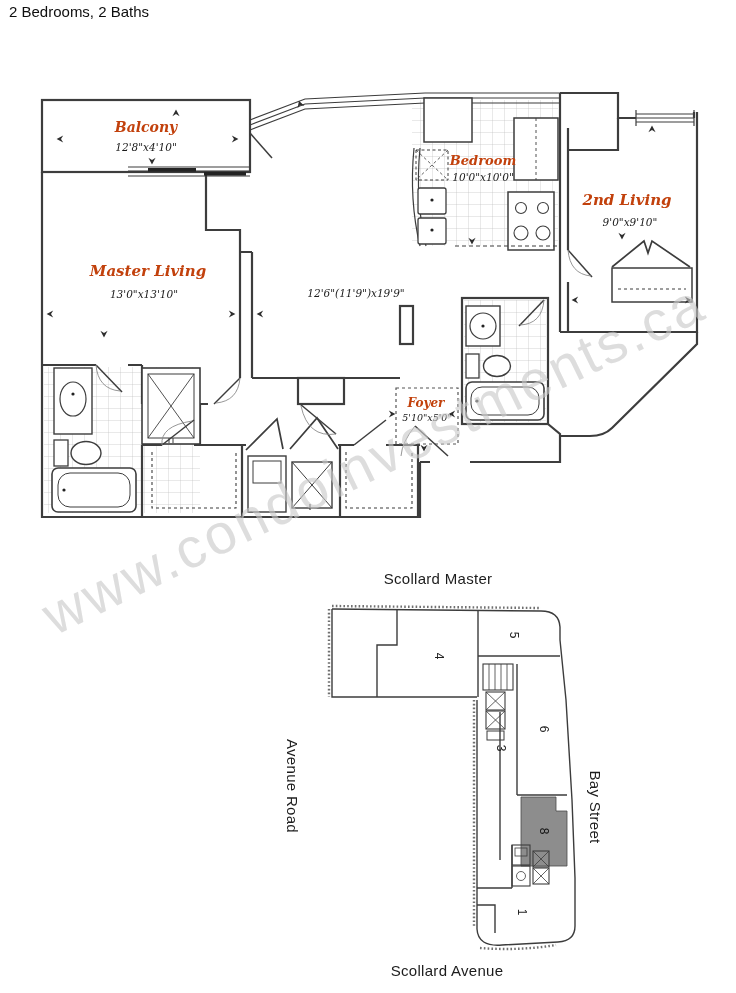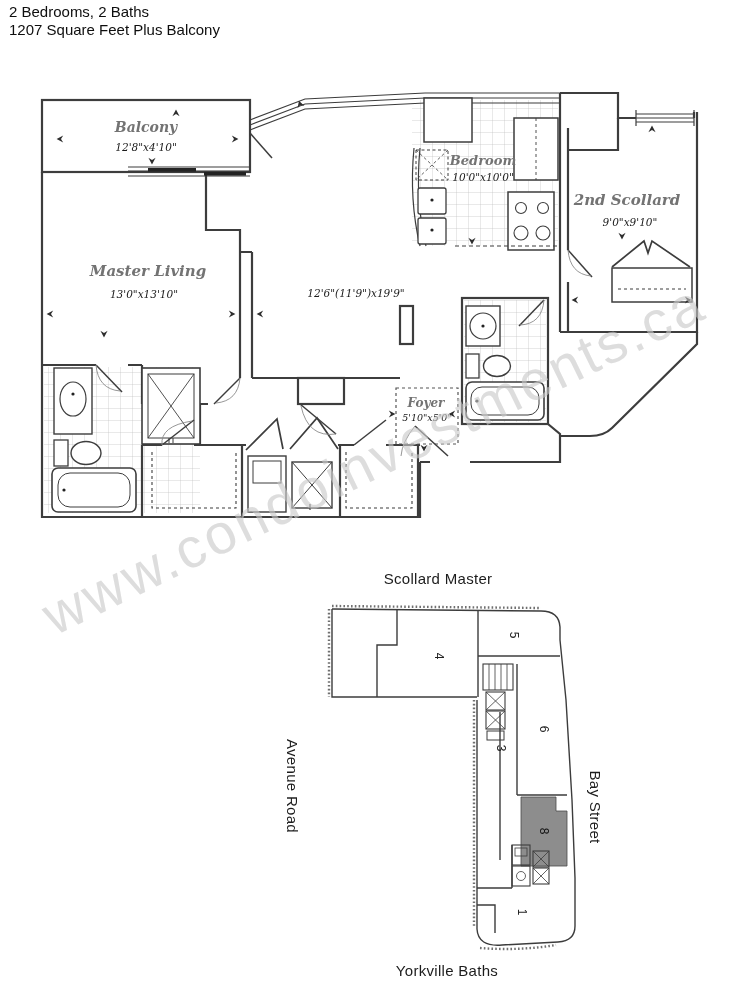--- a/index.html
+++ b/index.html
@@ -2,21 +2,21 @@
 <html><head>
 <meta charset="utf-8">
 <style>
   html,body{margin:0;padding:0;}
   body{width:736px;height:993px;position:relative;background:#ffffff;overflow:hidden;
        font-family:"Liberation Sans",sans-serif;}
   .stage{position:absolute;inset:0;width:680px;height:993px;}
   svg{position:absolute;left:0;top:0;}
   .hdr{position:absolute;left:9px;top:3px;font-size:15px;line-height:17.5px;color:#0e0e0e;}
   .lbl{position:absolute;transform:translate(-50%,-50%);white-space:nowrap;}
-  .room{font-family:"DejaVu Serif",serif;font-style:italic;font-weight:bold;color:#737373;}
+  .room{font-family:"DejaVu Serif",serif;font-style:italic;font-weight:bold;color:#c2410c;}
   .dims{font-family:"DejaVu Serif",serif;font-style:italic;font-weight:normal;color:#1b1b1b;font-size:10.5px;}
   .street{font-family:"Liberation Sans",sans-serif;font-size:15px;color:#1c1c1c;letter-spacing:.3px;}
   .vert{transform:translate(-50%,-50%) rotate(90deg);}
   .unitnum{font-family:"Liberation Sans",sans-serif;font-size:12px;color:#222;}
   .watermark{position:absolute;left:46px;top:586px;transform-origin:0 50%;
      transform:rotate(-26deg);font-size:56px;letter-spacing:3px;color:#c9c9c9;opacity:.62;
      font-family:"Liberation Sans",sans-serif;pointer-events:none;}
 </style>
 </head>
 <body>
@@ -211,44 +211,43 @@
         <path d="M474,700 V928"></path>
         <path d="M332,606 L541,608"></path>
         <path d="M329,609 V697"></path>
         <path d="M480,948 Q520,951 556,945"></path>
       </g>
     </g>
   </svg>
 
   <div class="hdr">
     <div>2 Bedrooms, 2 Baths</div>
-    <div>1207 Square Feet Plus Balcony</div>
   </div>
 
   <div class="lbl room" style="left:146px;top:127px;font-size:14px">Balcony</div>
   <div class="lbl dims" style="left:146px;top:147px">12'8"x4'10"</div>
 
   <div class="lbl room" style="left:148px;top:271px;font-size:15px">Master Living</div>
   <div class="lbl dims" style="left:144px;top:294px">13'0"x13'10"</div>
 
   <div class="lbl dims" style="left:356px;top:293px">12'6"(11'9")x19'9"</div>
 
   <div class="lbl room" style="left:483px;top:160px;font-size:13px">Bedroom</div>
   <div class="lbl dims" style="left:483px;top:177px">10'0"x10'0"</div>
 
-  <div class="lbl room" style="left:627px;top:200px;font-size:15px">2nd Scollard</div>
+  <div class="lbl room" style="left:627px;top:200px;font-size:15px">2nd Living</div>
   <div class="lbl dims" style="left:630px;top:222px">9'0"x9'10"</div>
 
   <div class="lbl room" style="left:426px;top:403px;font-size:12px">Foyer</div>
   <div class="lbl dims" style="left:427px;top:417px;font-size:9.5px">5'10"x5'0"</div>
 
   <div class="lbl street" style="left:438px;top:578px">Scollard Master</div>
   <div class="lbl street vert" style="left:292px;top:786px">Avenue Road</div>
   <div class="lbl street vert" style="left:595px;top:807px">Bay Street</div>
-  <div class="lbl street" style="left:447px;top:970px">Yorkville Baths</div>
+  <div class="lbl street" style="left:447px;top:970px">Scollard Avenue</div>
 
   <div class="lbl unitnum vert" style="left:439px;top:656px">4</div>
   <div class="lbl unitnum vert" style="left:514px;top:635px">5</div>
   <div class="lbl unitnum vert" style="left:501px;top:748px">3</div>
   <div class="lbl unitnum vert" style="left:544px;top:729px">6</div>
   <div class="lbl unitnum vert" style="left:544px;top:831px;color:#111">8</div>
   <div class="lbl unitnum vert" style="left:522px;top:912px">1</div>
 
   <div class="watermark">www.condoinvestments.ca</div>
 

